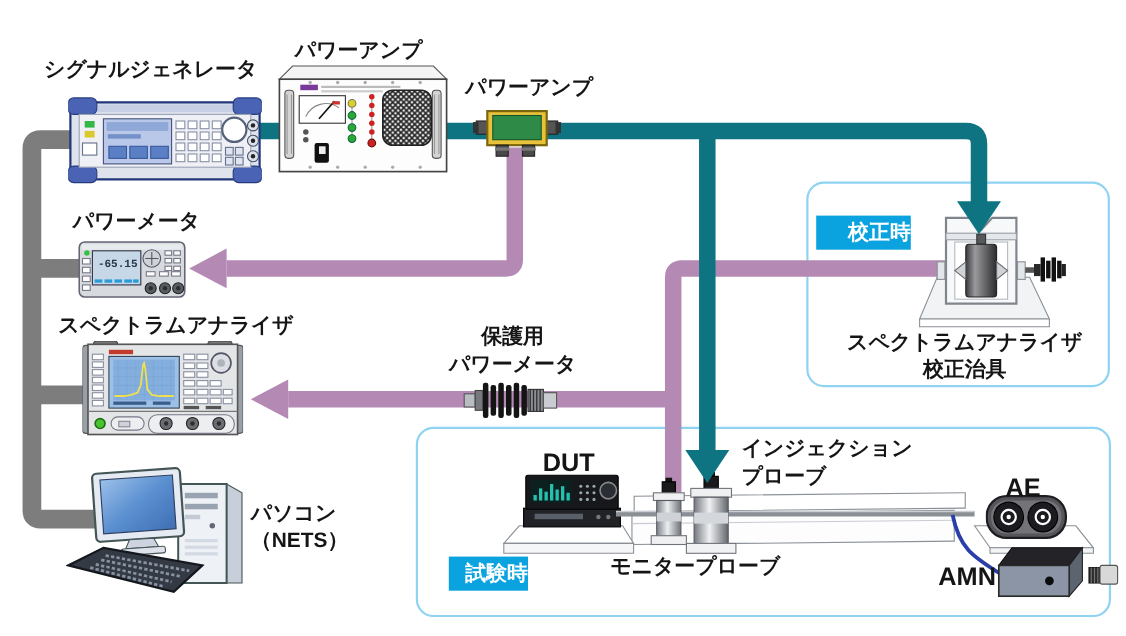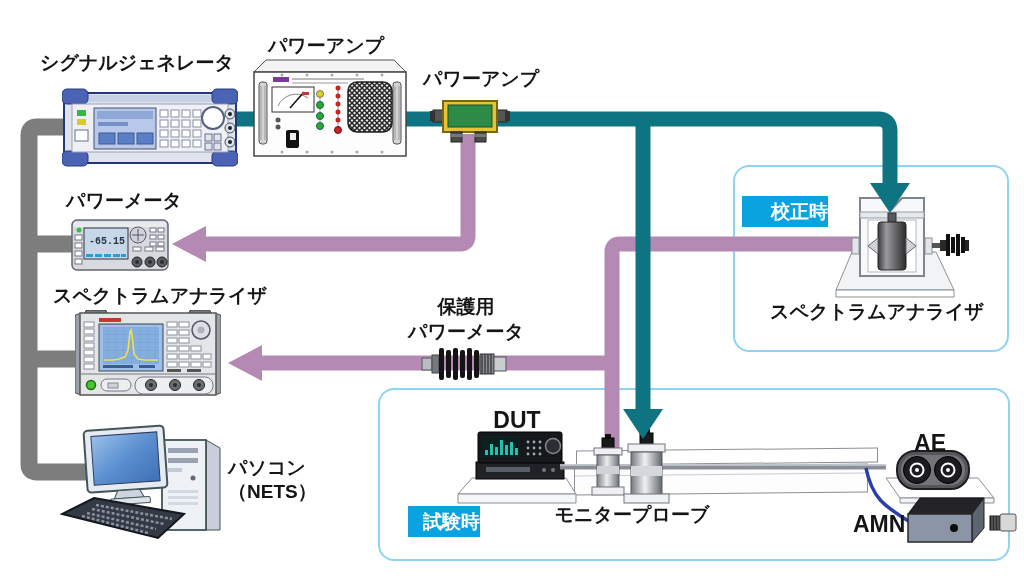--- a/index.html
+++ b/index.html
@@ -528,23 +528,28 @@
   <div class="lbl ctr" style="left:160px;top:283px">スペクトラムアナライザ</div>
   <div class="lbl ctr" style="left:466px;top:294px;line-height:25px">
     <span>保護用</span>
     <span>パワーメータ</span>
   </div>
   <div class="lbl" style="left:228px;top:456px;line-height:24px">
     <span>パソコン</span>
     <span>（NETS）</span>
   </div>
   <div class="lbl ctr big" style="left:517px;top:407px">DUT</div>
+  <div class="lbl" style="left:674px;top:396px;line-height:25px">
+    <span>インジェクション</span>
+    <span>プローブ</span>
+  </div>
   <div class="lbl ctr" style="left:632px;top:502px">モニタープローブ</div>
   <div class="lbl ctr" style="left:877px;top:299px;line-height:25px">
     <span>スペクトラムアナライザ</span>
+    <span>校正治具</span>
   </div>
   <div class="lbl ctr big" style="left:930px;top:430px">AE</div>
   <div class="lbl big" style="left:853px;top:511px">AMN</div>
 
   <div class="badge" style="left:742px;top:196px;width:86px">校正時</div>
   <div class="badge" style="left:408px;top:506px;width:72px">試験時</div>
 
 </div>
 
 </body></html>

